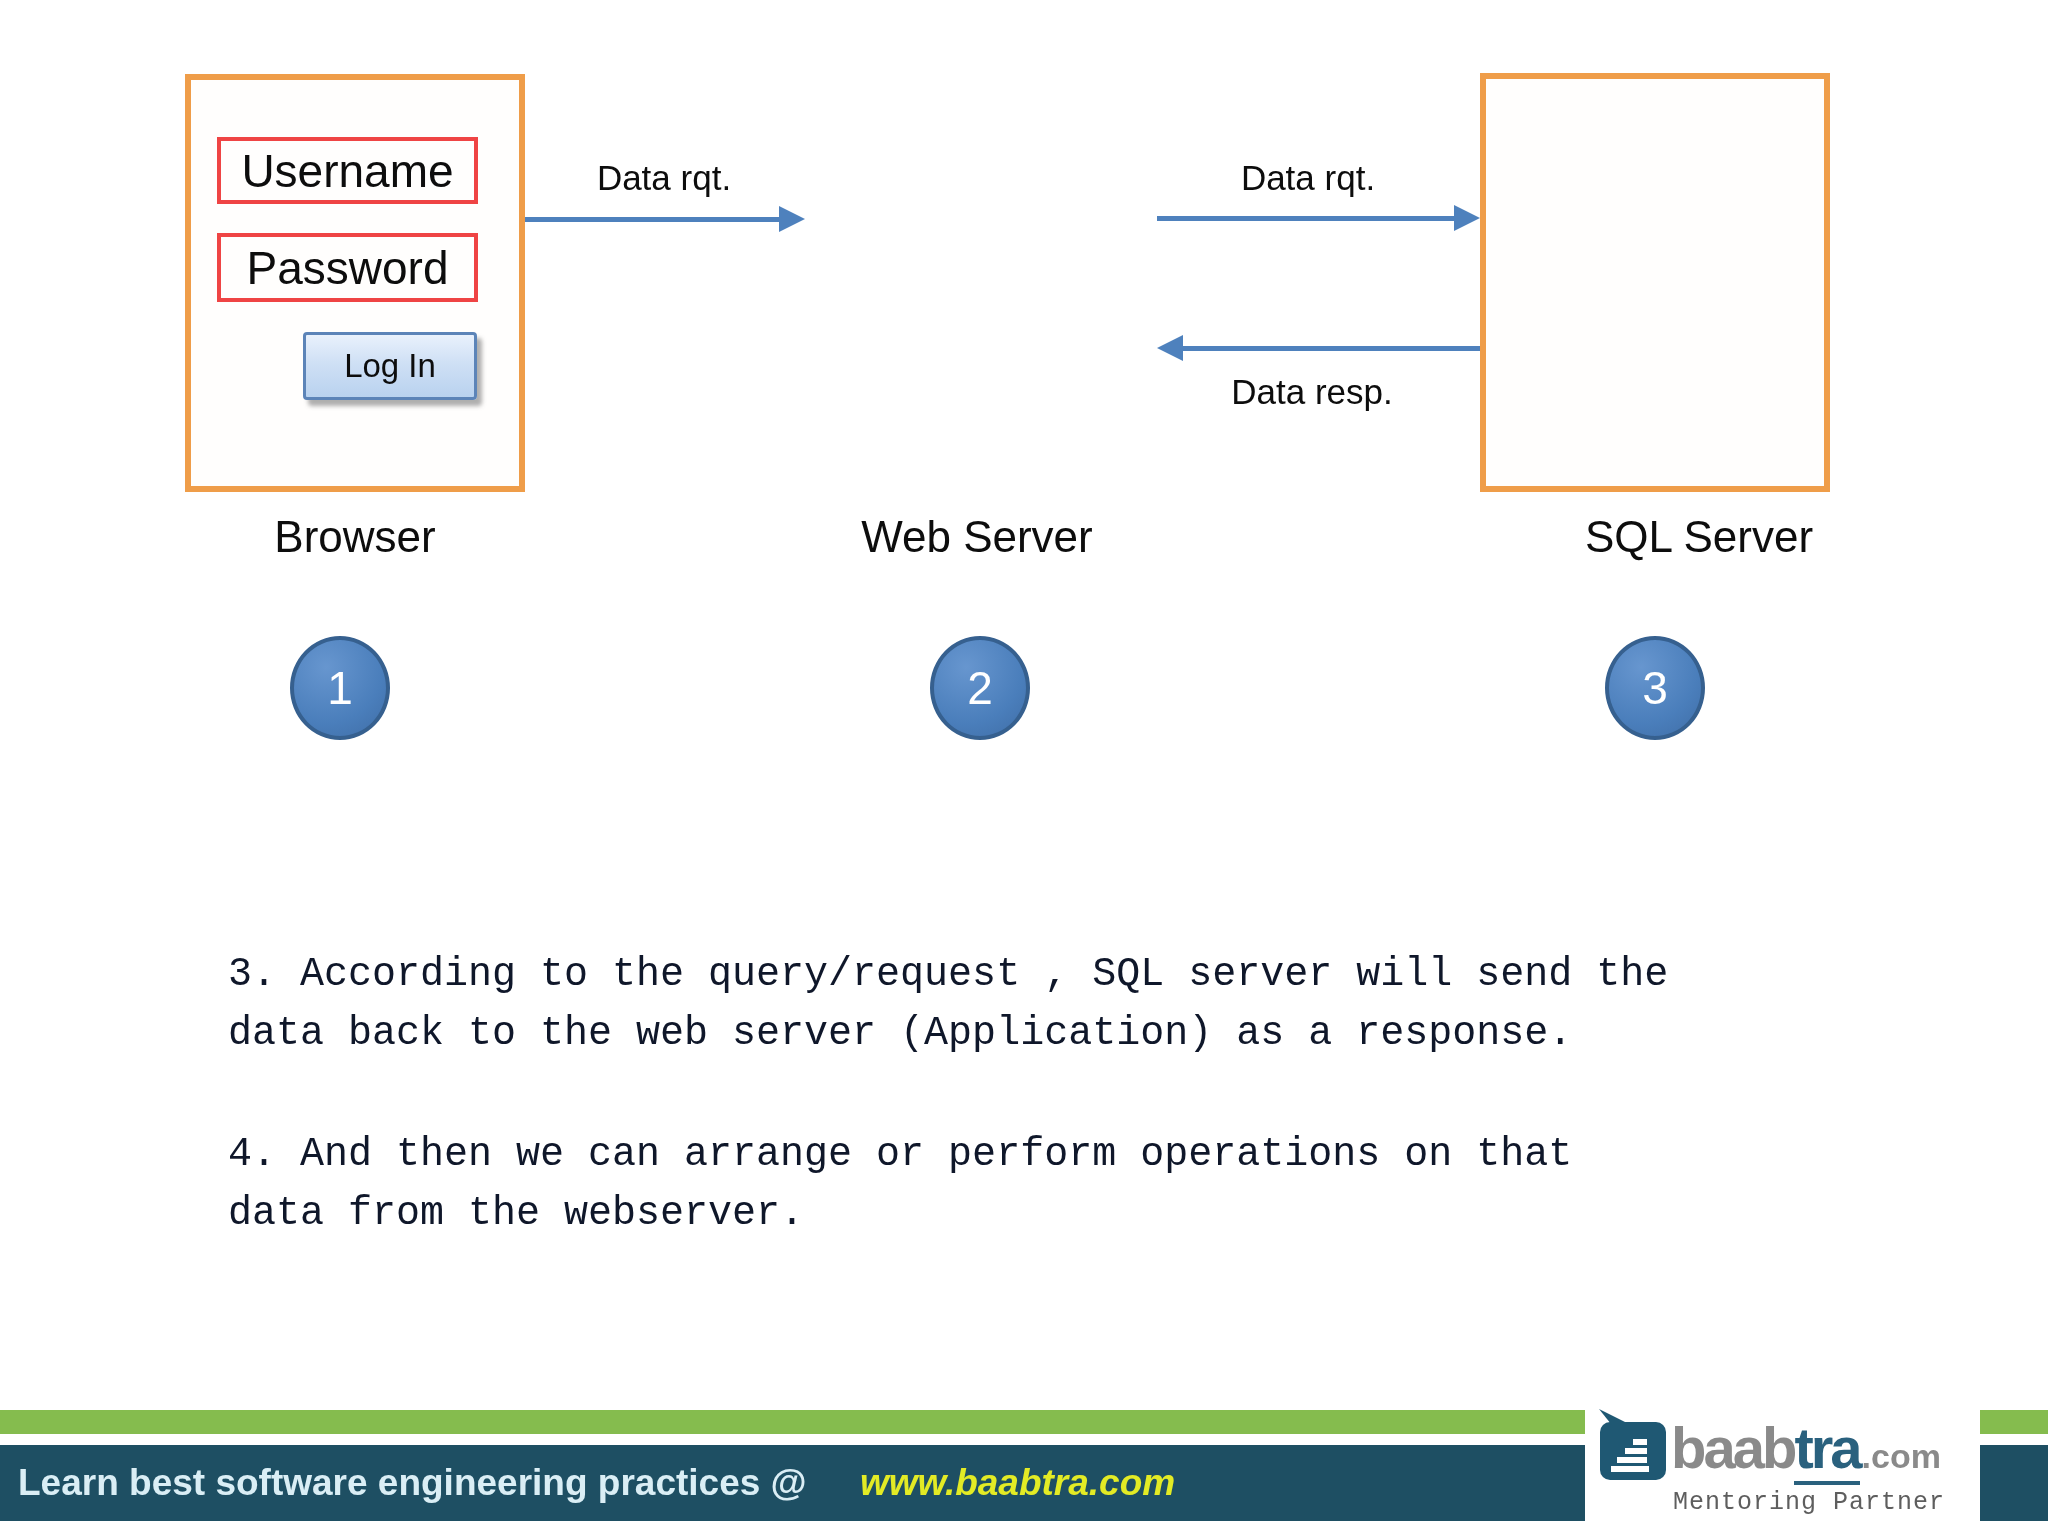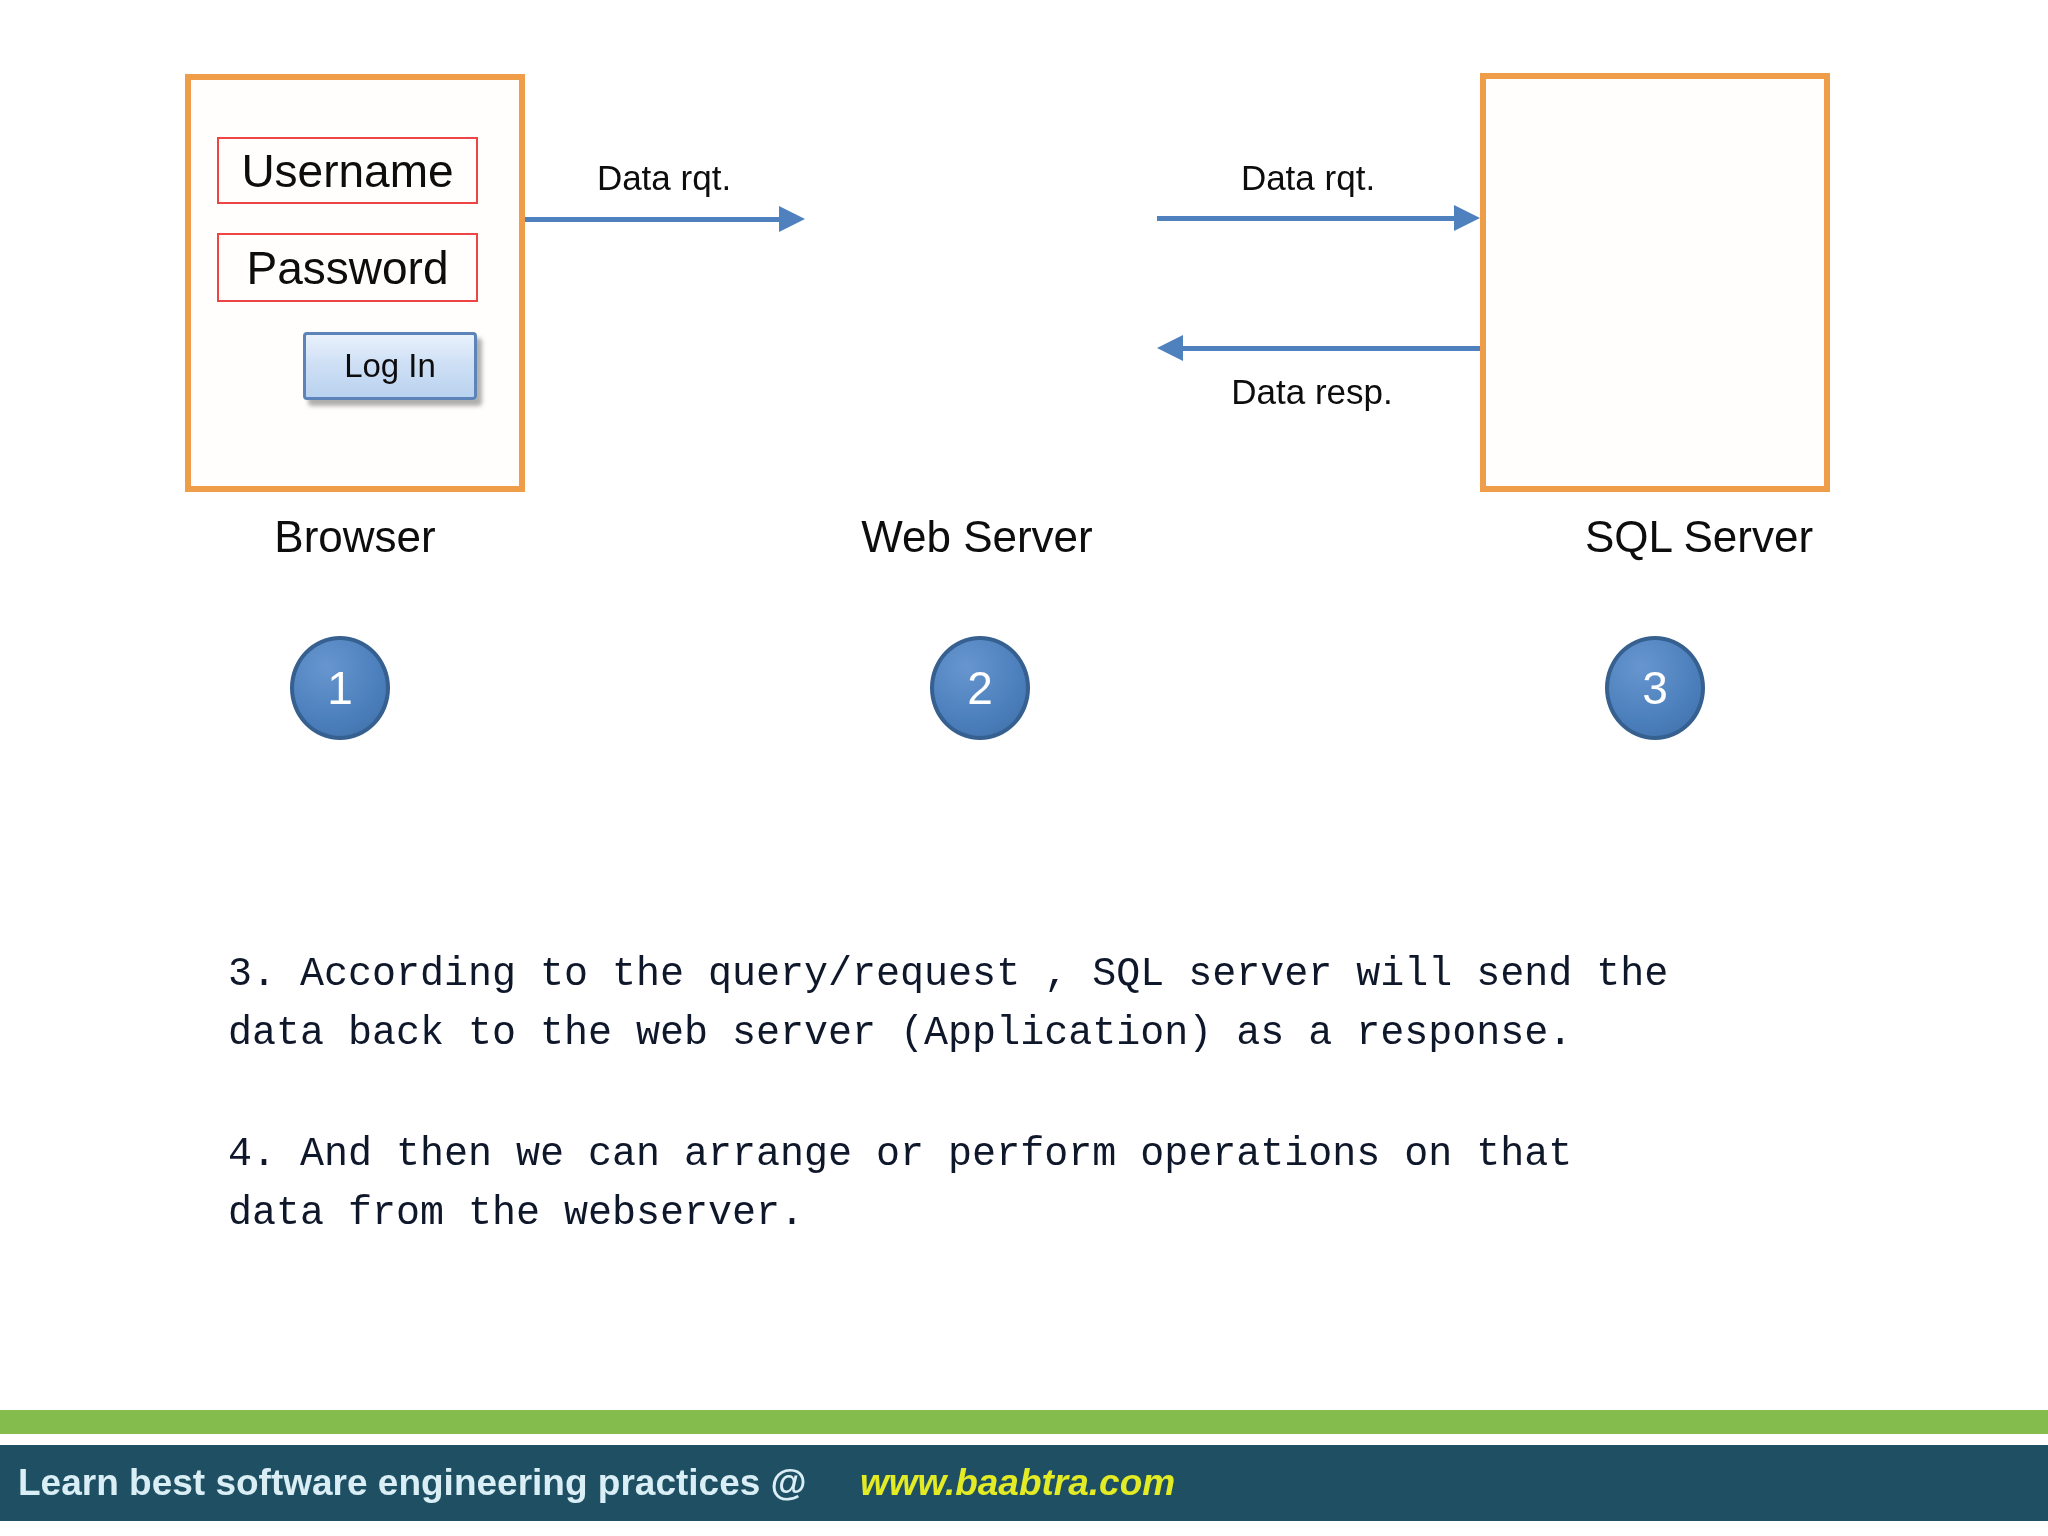--- a/index.html
+++ b/index.html
@@ -2,21 +2,21 @@
 <html><head>
 <meta charset="utf-8">
 <style>
   html,body{margin:0;padding:0;background:#ffffff;}
   #slide{
     position:relative;width:2048px;height:1536px;background:#ffffff;overflow:hidden;
     font-family:"Liberation Sans", sans-serif;color:#111;
   }
   .obox{position:absolute;border:6px solid #EF9D49;background:#fffefd;box-sizing:border-box;}
   .field{
-    position:absolute;border:2px solid #ef4444;background:#fffefd;box-sizing:border-box;
+    position:absolute;border:4px solid #ef4444;background:#fffefd;box-sizing:border-box;
     display:flex;align-items:center;justify-content:center;
     font-size:46px;color:#0d0d0d;
   }
   .login{
     position:absolute;box-sizing:border-box;
     background:linear-gradient(#e9f1fc,#cfe0f5 45%,#b9d2ef);
     border:3px solid #5C84B8;border-radius:4px;
     box-shadow:5px 6px 4px rgba(110,110,110,0.55);
     display:flex;align-items:center;justify-content:center;
     font-size:33px;color:#0d0d0d;cursor:pointer;
@@ -126,14 +126,30 @@
       <span>3</span>
     </div>
 
   <div class="note" style="top:945px;">3. According to the query/request , SQL server will send the data back to the web server (Application) as a response.</div>
   <div class="note" style="top:1125px;">4. And then we can arrange or perform operations on that data from the webserver.</div>
 
   <div class="bar" style="top:1410px;height:24px;background:#85BC4E;"></div>
   <div class="bar" style="top:1445px;height:76px;background:#1E4F63;"></div>
   <div id="footer-text"><span>Learn best software engineering practices @ </span><span class="lnk">www.baabtra.com</span></div>
 
+  <div id="logo-panel">
+    <svg id="logo-glyph" width="78" height="76" viewBox="0 0 78 76">
+      <path d="M16,16 L4,1 L34,16 Z" fill="#1F5873"></path>
+      <rect x="5" y="14" width="66" height="58" rx="10" fill="#1F5873"></rect>
+      <rect x="16" y="58" width="38" height="6" fill="#ffffff"></rect>
+      <rect x="22" y="49" width="30" height="6" fill="#ffffff"></rect>
+      <rect x="30" y="40" width="22" height="6" fill="#ffffff"></rect>
+      <rect x="38" y="31" width="14" height="6" fill="#ffffff"></rect>
+    </svg>
+    <div id="logo-row">
+      <span class="logo-baab">baab</span>
+        <span class="logo-tra">tra</span>
+        <span class="logo-com">.com</span>
+    </div>
+    <div id="logo-tagline">Mentoring Partner</div>
+  </div>
 
 </div>
 
 </body></html>

